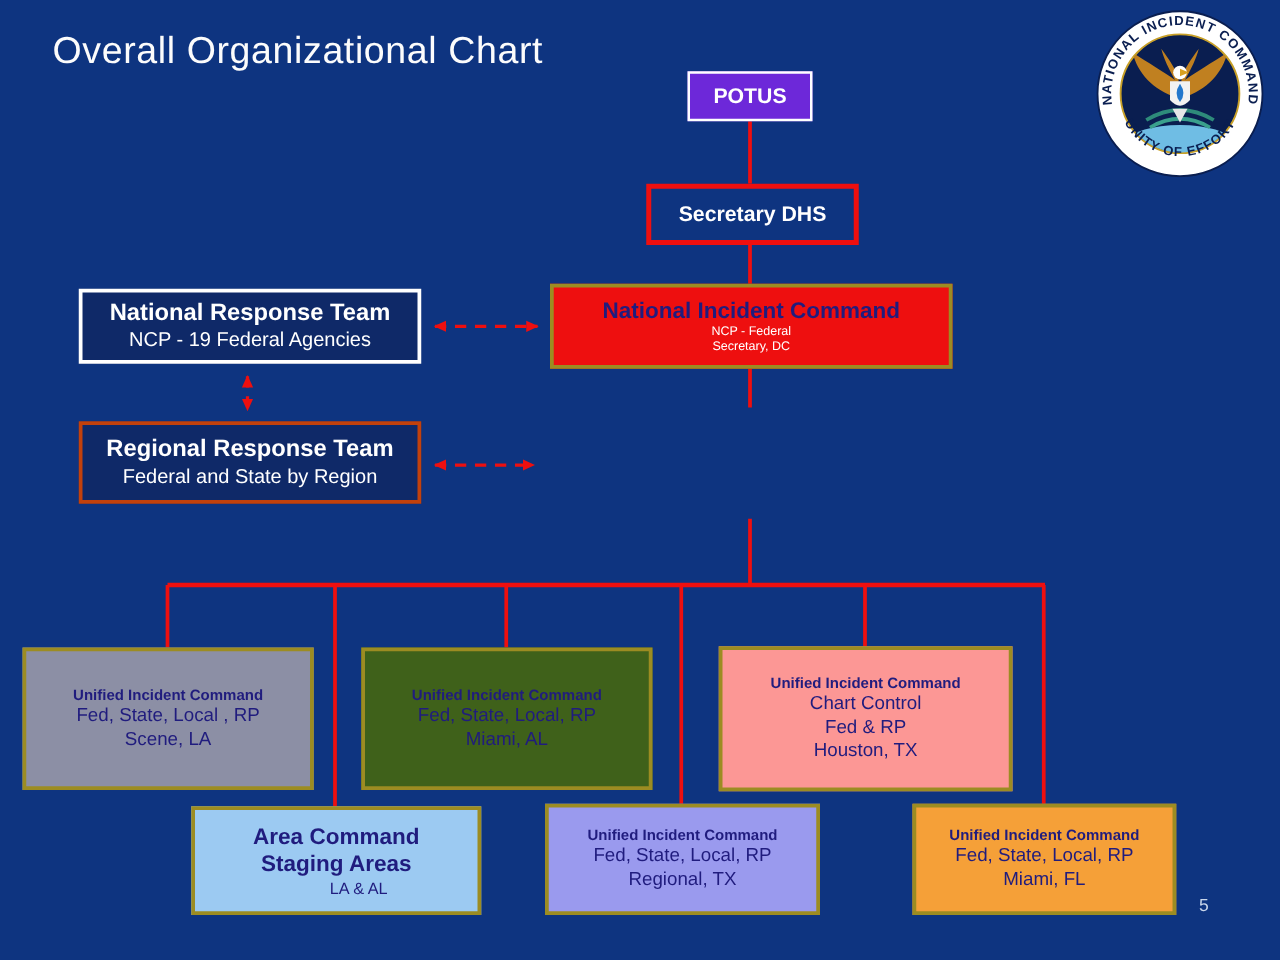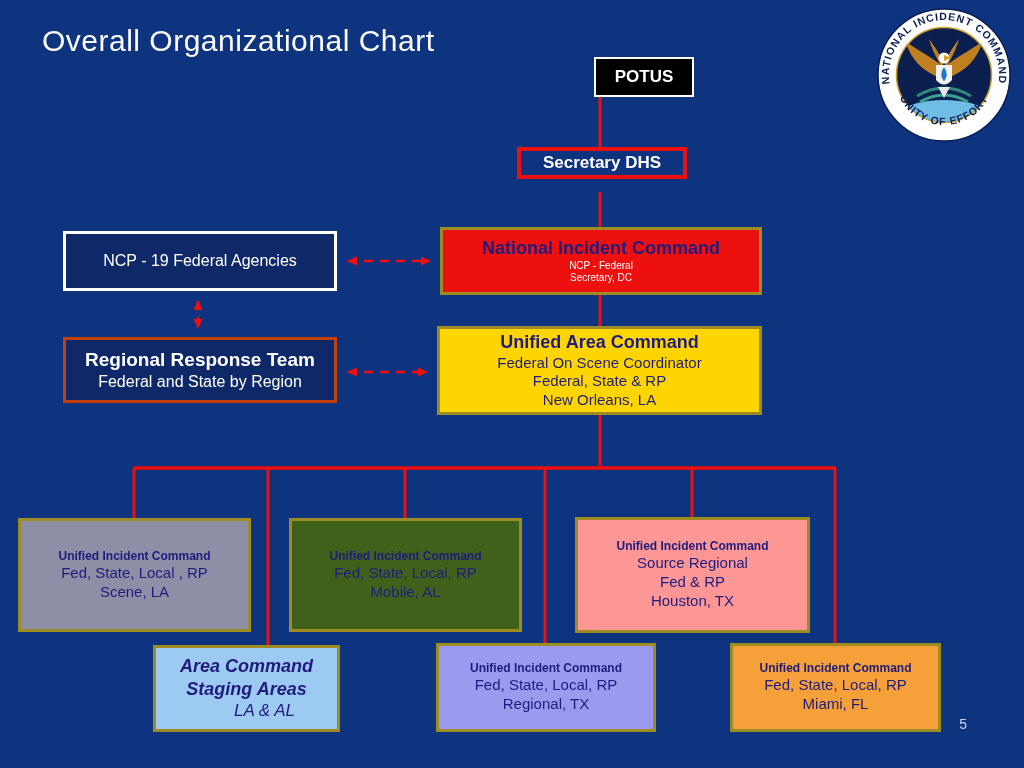--- a/index.html
+++ b/index.html
@@ -19,44 +19,44 @@
   }
   svg.overlay{position:absolute;left:0;top:0;pointer-events:none;}
   .box{
     position:absolute;box-sizing:border-box;
     display:flex;flex-direction:column;justify-content:center;align-items:center;
     text-align:center;line-height:1.25;
   }
   .box .box-title{font-weight:bold;color:#FFFFFF;}
   .box .box-line{color:#FFFFFF;}
   
-  .b-potus{left:550px;top:57px;width:100px;height:40px;background:#000000;border:2px solid #FFFFFF;margin-left:44px;}
+  .b-potus{left:550px;top:57px;width:100px;height:40px;background:#6d28d9;border:2px solid #FFFFFF;}
   .b-potus .box-title{font-size:17px;}
-  .b-secdhs{left:517px;top:147px;width:170px;height:32px;background:#0E3480;border:4px solid #EE0F0F;}
+  .b-secdhs{left:517px;top:147px;width:170px;height:49px;background:#0E3480;border:4px solid #EE0F0F;}
   .b-secdhs .box-title{font-size:17px;}
   .b-nrt{left:63px;top:231px;width:274px;height:60px;background:#0F2968;border:3px solid #FFFFFF;}
   .b-rrt{left:63px;top:337px;width:274px;height:66px;background:#0F2968;border:3px solid #c2410c;}
   .b-nrt .box-title,.b-rrt .box-title{font-size:19px;}
   .b-nrt .box-line,.b-rrt .box-line{font-size:16px;}
   
   .olive{border:3px solid #9C8C22;}
   .b-nic{left:440px;top:227px;width:322px;height:68px;background:#EE0F0F;}
   .b-nic .box-title{font-size:18px;color:#201C7E;}
   .b-nic .box-line{font-size:10px;color:#FFFFFF;}
   .b-uac{left:437px;top:326px;width:325px;height:89px;background:#FFD500;}
   .b-uac .box-title{font-size:18px;color:#201C7E;}
   .b-uac .box-line{font-size:15px;color:#201C7E;}
   .uic .box-title{font-size:12px;color:#201C7E;max-width:170px;}
   .uic .box-line{font-size:15px;color:#201C7E;}
   .b-houma{left:18px;top:518px;width:233px;height:114px;background:#8C8FA5;}
   .b-mobile{left:289px;top:518px;width:233px;height:114px;background:#3F611A;}
   .b-houston{left:575px;top:517px;width:235px;height:116px;background:#FC9795;}
-  .b-staging{left:153px;top:645px;width:187px;height:87px;background:#9CCAF2;font-style:italic;}
+  .b-staging{left:153px;top:645px;width:232px;height:87px;background:#9CCAF2;}
   .b-staging .box-title{font-size:18px;color:#201C7E;max-width:165px;}
-  .b-staging .box-line{font-size:17px;color:#201C7E;margin-left:36px;}
+  .b-staging .box-line{font-size:13px;color:#201C7E;margin-left:36px;}
   .b-galveston{left:436px;top:643px;width:220px;height:89px;background:#9A9AEE;}
   .b-miami{left:730px;top:643px;width:211px;height:89px;background:#F5A038;}
   .seal{position:absolute;left:877px;top:8px;}
 </style>
 </head>
 <body>
 
 <div id="slide">
 
   <svg class="overlay" width="1024" height="768" viewBox="0 0 1024 768">
@@ -119,56 +119,51 @@
 
   <div class="box b-potus">
     <div class="box-title">POTUS</div>
   </div>
 
   <div class="box b-secdhs">
     <div class="box-title">Secretary DHS</div>
   </div>
 
   <div class="box b-nrt">
+    <div class="box-title">National Response Team</div>
     <div class="box-line">NCP - 19 Federal Agencies</div>
   </div>
 
   <div class="box b-rrt">
     <div class="box-title">Regional Response Team</div>
     <div class="box-line">Federal and State by Region</div>
   </div>
 
   <div class="box b-nic olive">
     <div class="box-title">National Incident Command</div>
     <div class="box-line">NCP - Federal</div>
     <div class="box-line">Secretary, DC</div>
   </div>
 
-  <div class="box b-uac olive">
-    <div class="box-title">Unified Area Command</div>
-    <div class="box-line">Federal On Scene Coordinator</div>
-    <div class="box-line">Federal, State &amp; RP</div>
-    <div class="box-line">New Orleans, LA</div>
-  </div>
 
   <div class="box b-houma olive uic">
     <div class="box-title">Unified Incident Command</div>
     <div class="box-line">Fed, State, Local , RP</div>
     <div class="box-line">Scene, LA</div>
   </div>
 
   <div class="box b-mobile olive uic">
     <div class="box-title">Unified Incident Command</div>
     <div class="box-line">Fed, State, Local, RP</div>
-    <div class="box-line">Mobile, AL</div>
+    <div class="box-line">Miami, AL</div>
   </div>
 
   <div class="box b-houston olive uic">
     <div class="box-title">Unified Incident Command</div>
-    <div class="box-line">Source Regional</div>
+    <div class="box-line">Chart Control</div>
     <div class="box-line">Fed &amp; RP</div>
     <div class="box-line">Houston, TX</div>
   </div>
 
   <div class="box b-staging olive">
     <div class="box-title">Area Command Staging Areas</div>
     <div class="box-line">LA &amp; AL</div>
   </div>
 
   <div class="box b-galveston olive uic">

